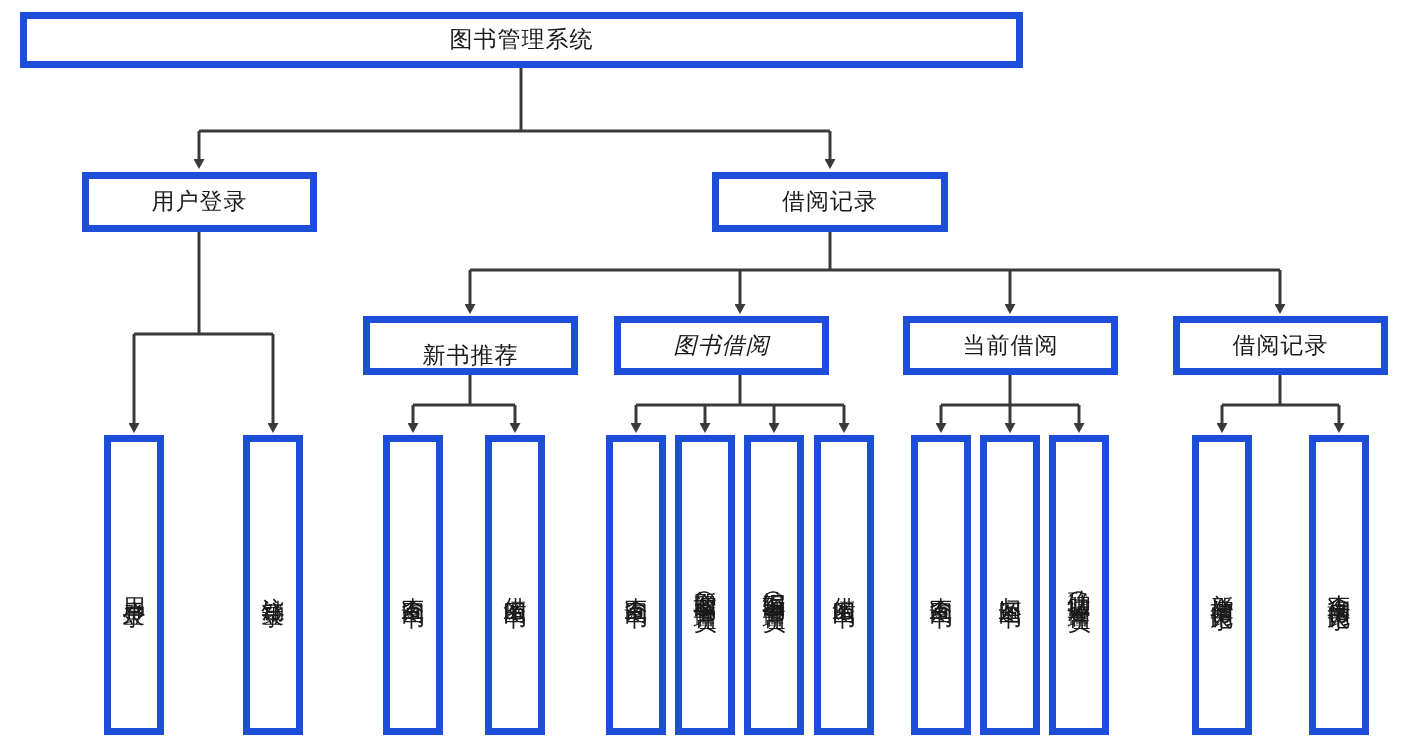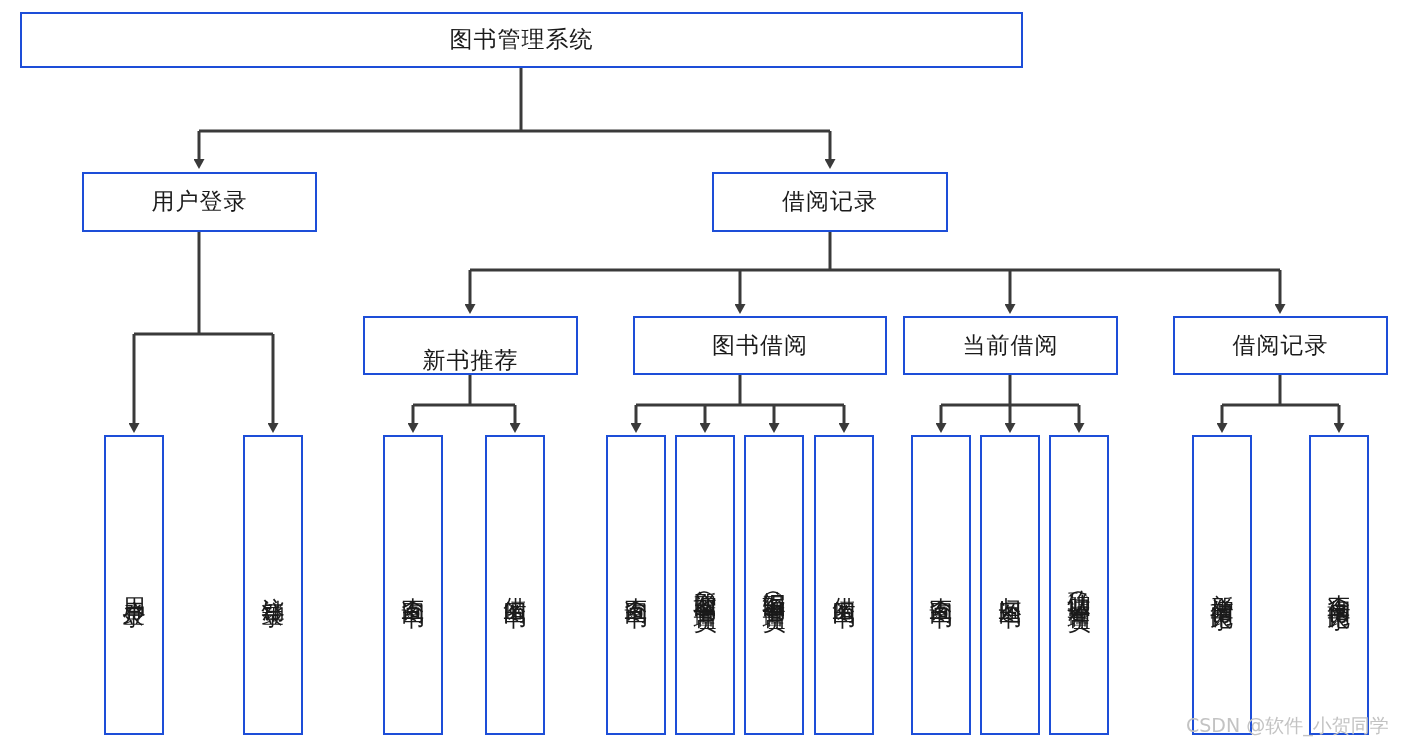--- a/index.html
+++ b/index.html
@@ -23,21 +23,21 @@
     left: 0;
     top: 0;
     width: 1405px;
     height: 747px;
     pointer-events: none;
   }
   .node {
     position: absolute;
     box-sizing: border-box;
     background: #ffffff;
-    border: 2px solid #1d4ed8;
+    border: 7px solid #1d4ed8;
     display: flex;
     align-items: center;
     justify-content: center;
     color: #1a1a1a;
     z-index: 2;
   }
   .node.horiz {
     font-size: 23px;
     letter-spacing: 1px;
     line-height: 1.1;
@@ -131,21 +131,21 @@
   <div class="node horiz" style="left:82px; top:172px; width:235px; height:60px;">
     <span>用户登录</span>
   </div>
   <div class="node horiz" style="left:712px; top:172px; width:236px; height:60px;">
     <span>借阅记录</span>
   </div>
 
   <div class="node horiz" style="left:363px; top:316px; width:215px; height:59px;align-items:flex-end;">
     <span>新书推荐</span>
   </div>
-  <div class="node horiz" style="left:633px; top:316px; width:254px; height:59px;">
+  <div class="node horiz" style="left:614px; top:316px; width:215px; height:59px;font-style:italic;">
     <span>图书借阅</span>
   </div>
   <div class="node horiz" style="left:1173px; top:316px; width:215px; height:59px;">
     <span>借阅记录</span>
   </div>
   <div class="node horiz" style="left:903px; top:316px; width:215px; height:59px;">
     <span>当前借阅</span>
   </div>
 
   <div class="node vert" style="left:104px; top:435px; width:60px; height:300px;">
@@ -185,15 +185,14 @@
     <span>确认归还（管理员）</span>
   </div>
 
   <div class="node vert" style="left:1192px; top:435px; width:60px; height:300px;">
     <span>新增借阅记录</span>
   </div>
   <div class="node vert" style="left:1309px; top:435px; width:60px; height:300px;">
     <span>查询借阅记录</span>
   </div>
 
-  <div class="watermark">CSDN @软件_小贺同学</div>
 
 </div>
 
 </body></html>

